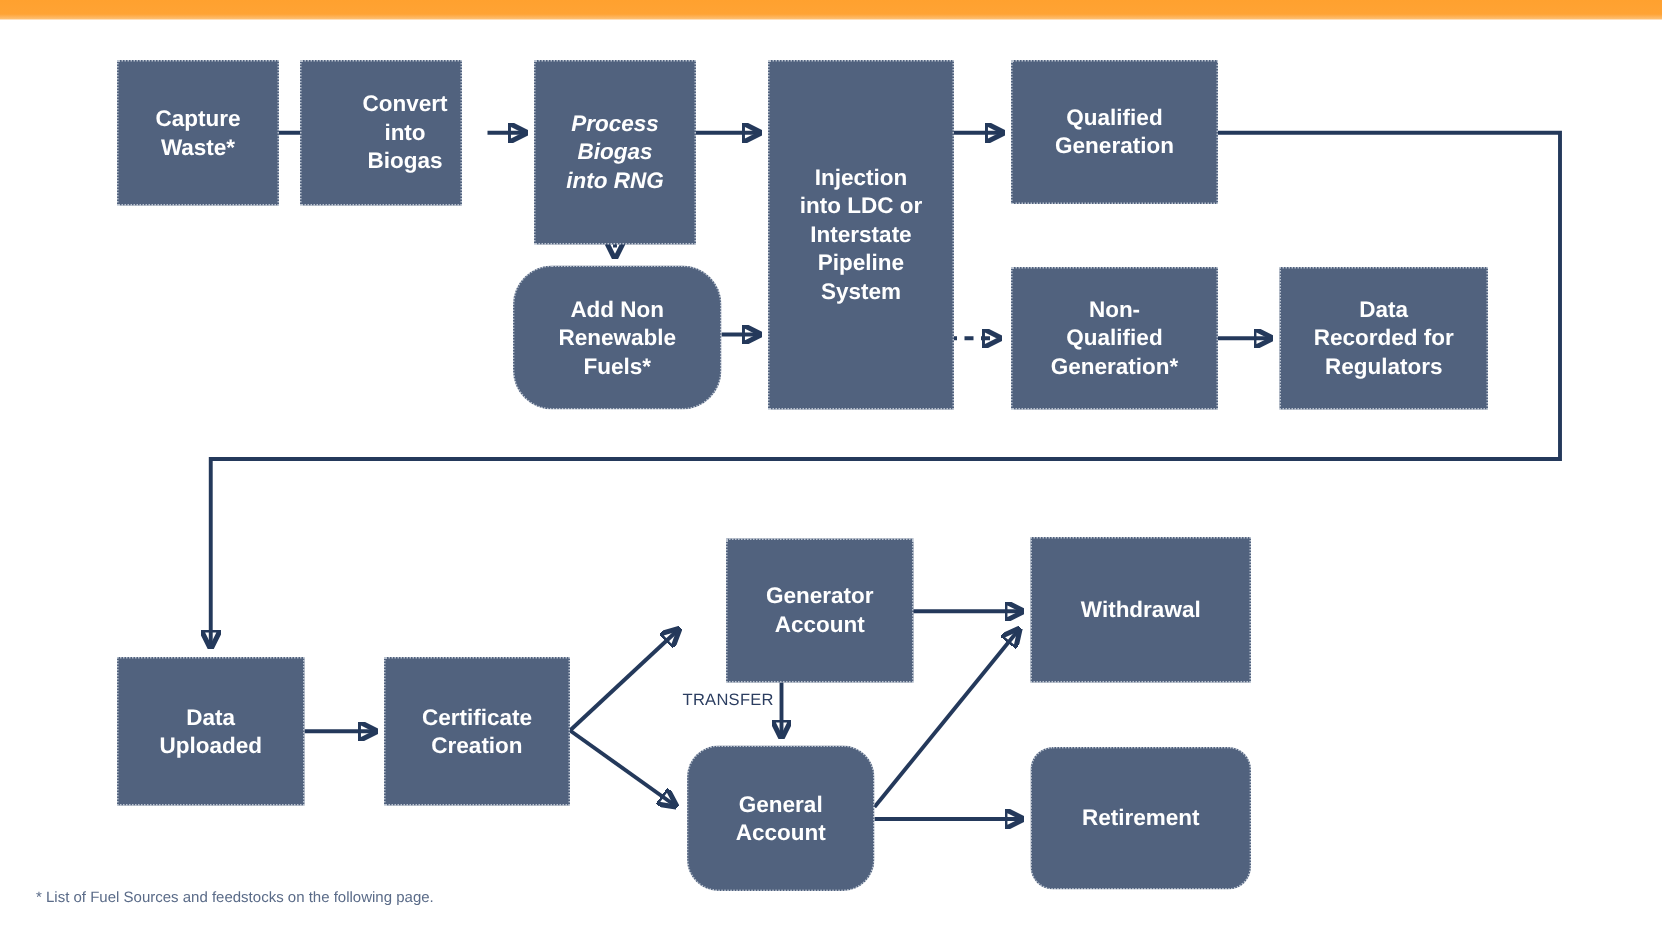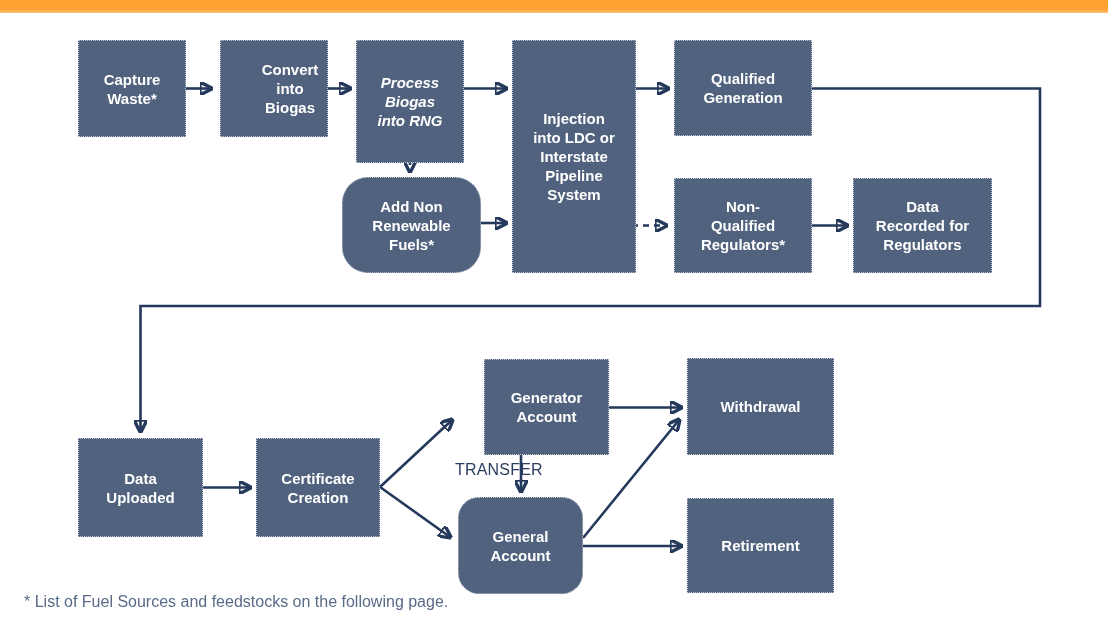--- a/index.html
+++ b/index.html
@@ -26,28 +26,28 @@
     line-height: 19px;
     display: flex;
     align-items: center;
     justify-content: center;
     text-align: center;
     white-space: pre-line;
   }
   .edge-label {
     position: absolute;
     left: 455px; top: 461px;
-    font-size: 16px;
+    font-size: 11px;
     color: #2B3D60;
     letter-spacing: 0.2px;
   }
   .footnote {
     position: absolute;
     left: 24px; top: 593px;
-    font-size: 16px;
+    font-size: 10px;
     color: #5A6B88;
   }
   svg.connectors {
     position: absolute; left: 0; top: 0;
     width: 1108px; height: 623px;
     pointer-events: none;
   }
   svg.connectors path, svg.connectors line {
     stroke: #24395B;
     stroke-width: 2.6;
@@ -79,48 +79,48 @@
   <line x1="380" y1="487" x2="452" y2="420" marker-end="url(#ah)"></line>
   <line x1="380" y1="487" x2="450" y2="537" marker-end="url(#ah)"></line>
   <line x1="583" y1="407.5" x2="681" y2="407.5" marker-end="url(#ah)"></line>
   <line x1="521" y1="455" x2="521" y2="491" marker-end="url(#ah)"></line>
   <line x1="583" y1="538" x2="679" y2="420" marker-end="url(#ah)"></line>
   <line x1="583" y1="546" x2="681" y2="546" marker-end="url(#ah)"></line>
 </svg>
 
 <div class="node" style="left:78px;  top:40px;  width:108px; height:97px;">Capture
 Waste*</div>
-<div class="node" style="left:220px; top:40px;  width:108px; height:97px;padding-left:32px;">Convert
+<div class="node" style="left:200px; top:40px;  width:108px; height:97px;padding-left:32px;">Convert
 into
 Biogas</div>
 <div class="node" style="left:356px; top:40px;  width:108px; height:123px;font-style:italic;">Process
 Biogas
 into RNG</div>
 <div class="node" style="left:512px; top:40px;  width:124px; height:233px;">Injection
 into LDC or
 Interstate
 Pipeline
 System</div>
 <div class="node" style="left:674px; top:40px;  width:138px; height:96px;">Qualified
 Generation</div>
 <div class="node" style="left:342px; top:177px; width:139px; height:96px;border-radius:26px;">Add Non
 Renewable
 Fuels*</div>
 <div class="node" style="left:674px; top:178px; width:138px; height:95px;">Non-
 Qualified
-Regulators*</div>
+Generation*</div>
 <div class="node" style="left:853px; top:178px; width:139px; height:95px;">Data
 Recorded for
 Regulators</div>
 <div class="node" style="left:78px;  top:438px; width:125px; height:99px;">Data
 Uploaded</div>
 <div class="node" style="left:256px; top:438px; width:124px; height:99px;">Certificate
 Creation</div>
 <div class="node" style="left:484px; top:359px; width:125px; height:96px;">Generator
 Account</div>
 <div class="node" style="left:687px; top:358px; width:147px; height:97px;">Withdrawal</div>
 <div class="node" style="left:458px; top:497px; width:125px; height:97px;border-radius:21px;">General
 Account</div>
-<div class="node" style="left:687px; top:498px; width:147px; height:95px;">Retirement</div>
+<div class="node" style="left:687px; top:498px; width:147px; height:95px;border-radius:15px;">Retirement</div>
 
 <div class="edge-label">TRANSFER</div>
 
 <div class="footnote">* List of Fuel Sources and feedstocks on the following page.</div>
 
 </body></html>

